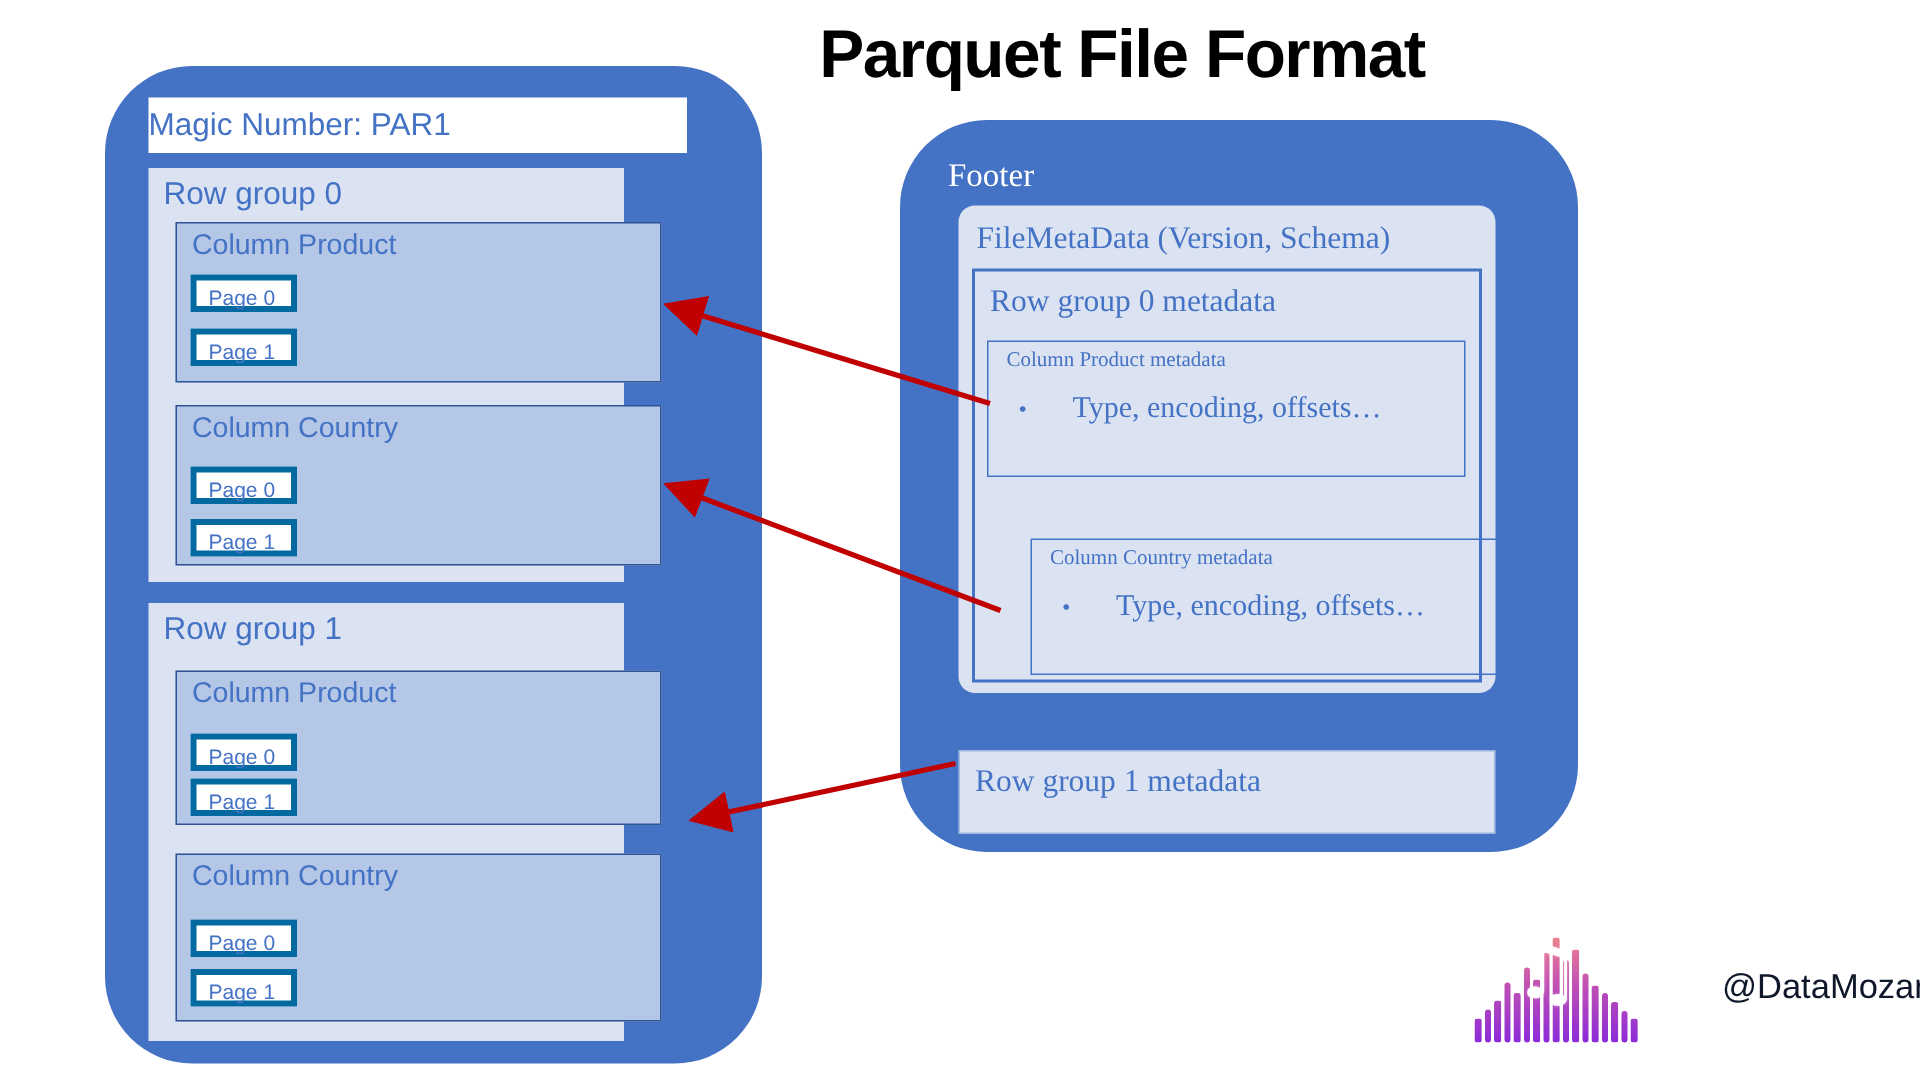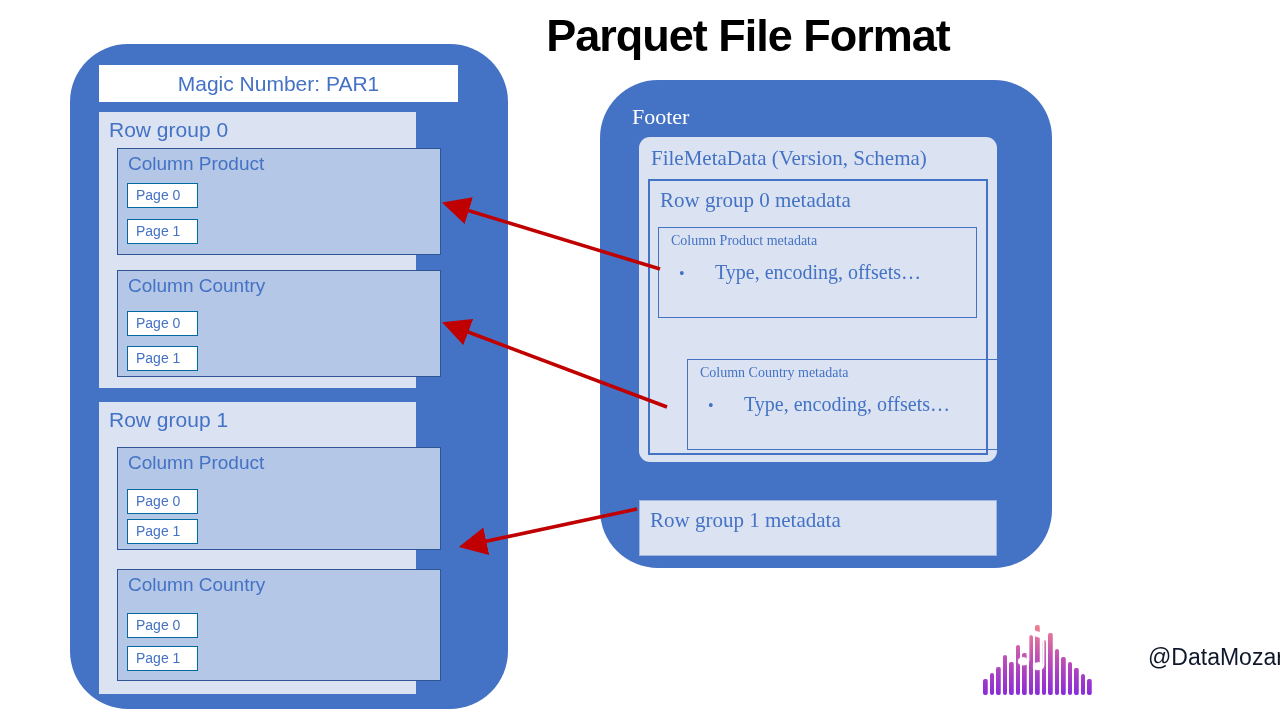--- a/index.html
+++ b/index.html
@@ -15,41 +15,41 @@
     color:#000000;
   }
 
   
   .file-box {
     position:absolute; left:70px; top:44px; width:438px; height:665px;
     background:#4472C4; border-radius:58px;
   }
   .magic-box {
     position:absolute; left:29px; top:21px; width:359px; height:37px;
-    background:#ffffff; display:flex; align-items:center; justify-content:center;
+    background:#ffffff; display:flex; align-items:center; 
     color:#4472C4; font-size:21px;
   }
   .rg-box {
     position:absolute; left:29px; width:317px; background:#DBE3F3;
   }
   .rg0 { top:68px;  height:276px; }
   .rg1 { top:358px; height:292px; }
   .rg-label {
     position:absolute; left:10px; top:6px; color:#4472C4; font-size:21px;
   }
   .col-box {
     position:absolute; left:18px; width:324px; height:107px;
     background:#B4C7E7; border:1px solid #2F5597; box-sizing:border-box;
   }
   .col-label {
     position:absolute; left:10px; top:4px; color:#4472C4; font-size:19px;
   }
   .page-box {
     position:absolute; left:9px; width:71px; height:25px;
-    background:#ffffff; border:1px solid #0369a1; box-sizing:border-box;
+    background:#ffffff; border:4px solid #0369a1; box-sizing:border-box;
     color:#4472C4; font-size:14px; line-height:23px; padding-left:8px;
   }
 
   
   .footer-box {
     position:absolute; left:600px; top:80px; width:452px; height:488px;
     background:#4472C4; border-radius:58px;font-family:Liberation Serif, serif;
   }
   .footer-label {
     position:absolute; left:32px; top:24px; color:#ffffff; font-size:22px;

